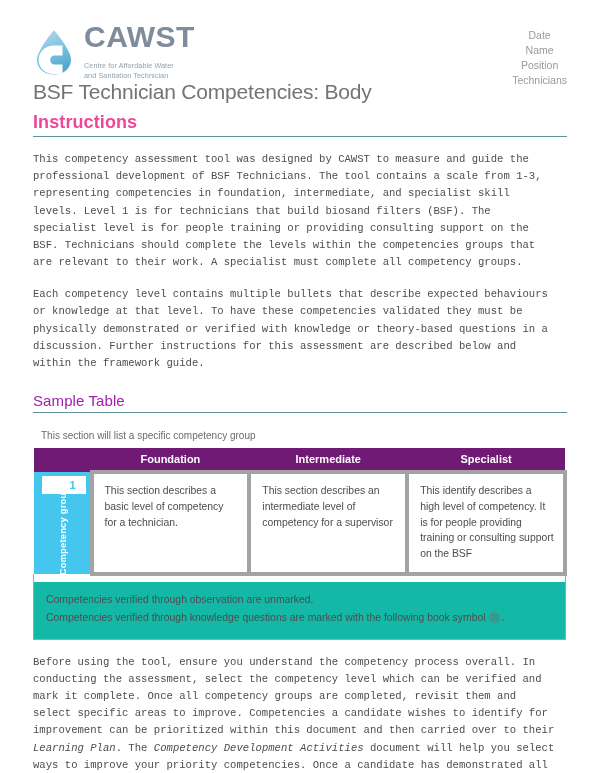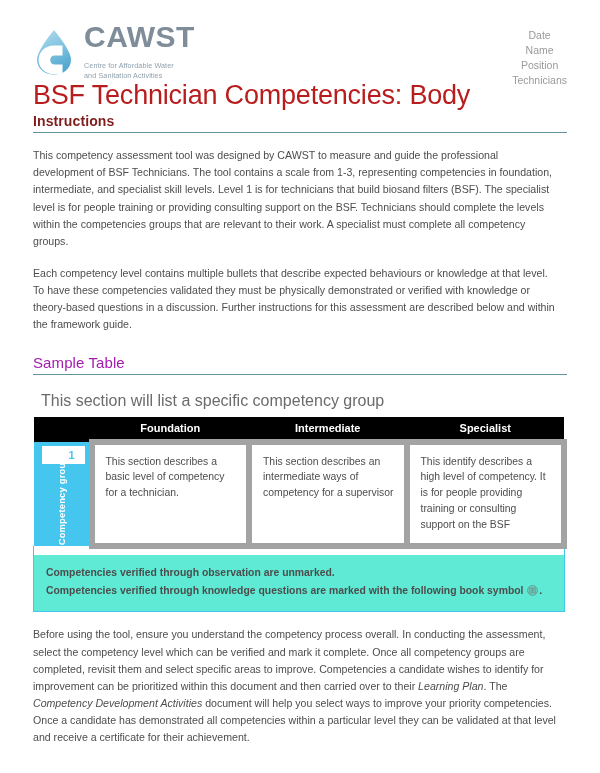--- a/index.html
+++ b/index.html
@@ -69,70 +69,71 @@
     text-align: center;
     font-size: 10.5px;
     color: #9a9a9a;
     line-height: 1.42;
     padding-top: 6px;
   }
   .header-fields div { white-space: nowrap; }
 
   
   .doc-title {
-    font-size: 27px;
+    font-size: 21px;
     font-weight: normal;
-    color: #b91c1c;
+    color: #737373;
     letter-spacing: -0.2px;
     margin: 8px 0 0 0;
     line-height: 1.15;
   }
 
   
   .section-heading {
-    font-size: 14px;
-    font-weight: bold;
-    color: #7f1d1d;
+    font-size: 18px;
+    font-weight: bold;
+    color: #ec4899;
     border-bottom: 1.3px solid #61939e;
     padding-bottom: 3px;
-    margin-top: 2px;
+    margin-top: 8px;
     letter-spacing: 0.1px;
   }
   .section-heading.sample {
     font-weight: normal;
     font-size: 15px;
     color: #a21caf;
     margin-top: 20px;
   }
 
   
   p.body-text {
     font-size: 10.6px;
     line-height: 1.62;
     color: #4d4d4d;
     margin: 14px 8px 0 0;
     text-align: left;
+    font-family: Liberation Mono, monospace;
   }
   p.body-text.tight { margin-top: 15px; }
   .italic { font-style: italic; }
 
   
   .table-caption {
-    font-size: 16px;
+    font-size: 10px;
     color: #6b6b6b;
     margin: 17px 0 7px 8px;
   }
 
   .comp-table {
     width: 100%;
     border-collapse: collapse;
     table-layout: fixed;
   }
   .comp-table th {
-    background: #000000;
+    background: #701a75;
     color: #ffffff;
     font-size: 11px;
     font-weight: bold;
     height: 22px;
     text-align: center;
     border: none;
     padding: 0;
   }
   .th-corner {
     width: 58px;
@@ -168,37 +169,36 @@
     transform: translate(-50%, -50%) rotate(-90deg);
     white-space: nowrap;
     color: #ffffff;
     font-size: 9.4px;
     font-weight: bold;
     letter-spacing: 0.2px;
   }
 
   .desc-cell {
     background: #ffffff;
-    border: 6px solid #a3a3a3;
+    border: 4px solid #a3a3a3;
     vertical-align: top;
     padding: 9px 9px 10px 11px;
     font-size: 10.4px;
     line-height: 1.52;
     color: #4d4d4d;
   }
 
   .notes-row td {
     border: 1.5px solid #45c6ef;
     border-top: none;
-    background: #5eead4;
+    background: #14b8a6;
     padding: 9px 10px 10px 12px;
     font-size: 10.4px;
     line-height: 1.72;
     color: #4d4d4d;
-    font-weight: bold;
   }
   .notes-spacer td {
     height: 6px;
     border-left: 1.5px solid #45c6ef;
     border-right: 1.5px solid #45c6ef;
     background: #ffffff;
     padding: 0;
   }
 
   .book-icon {
@@ -225,21 +225,21 @@
             </linearGradient>
           </defs>
           <path d="M21 3 C21 3 4 23 4 32.5 C4 41.8 11.6 47.5 21 47.5 C30.4 47.5 38 41.8 38 32.5 C38 23 21 3 21 3 Z" fill="url(#dropGrad)"></path>
           <path d="M29.5 18.5 L29.5 28.5 L21.5 28.5 C19 28.5 17.2 30.4 17.2 33 C17.2 35.6 19 37.5 21.5 37.5 L29.5 37.5 L29.5 46.6 C26.8 47.2 24 47.4 21 47.3 C12 46.9 5.6 41 5.6 33 C5.6 25 12 18.8 21 18.6 Z" fill="#ffffff"></path>
         </svg>
       </span>
       <span class="logo-text">
         <span class="logo-wordmark">CAWST</span>
         <span class="logo-tagline">
           <span>Centre for Affordable Water</span><br>
-          <span>and Sanitation Activities</span>
+          <span>and Sanitation Technician</span>
         </span>
       </span>
     </div>
 
     <div class="header-fields">
       <div>Date</div>
       <div>Name</div>
       <div>Position</div>
       <div>Technicians</div>
     </div>
@@ -269,21 +269,21 @@
     </thead>
     <tbody>
       <tr>
         <td class="grp-cell">
           <div class="grp-num">1</div>
           <div class="grp-label-wrap">
             <span class="grp-label">Competency group</span>
           </div>
         </td>
         <td class="desc-cell">This section describes a basic level of competency for a technician.</td>
-        <td class="desc-cell">This section describes an intermediate ways of competency for a supervisor</td>
+        <td class="desc-cell">This section describes an intermediate level of competency for a supervisor</td>
         <td class="desc-cell">This identify describes a high level of competency. It is for people providing training or consulting support on the BSF</td>
       </tr>
       <tr class="notes-spacer">
         <td colspan="4"></td>
       </tr>
       <tr class="notes-row">
         <td colspan="4">
           <div>Competencies verified through observation are unmarked.</div>
           <div>
             <span>Competencies verified through knowledge questions are marked with the following book symbol</span>

